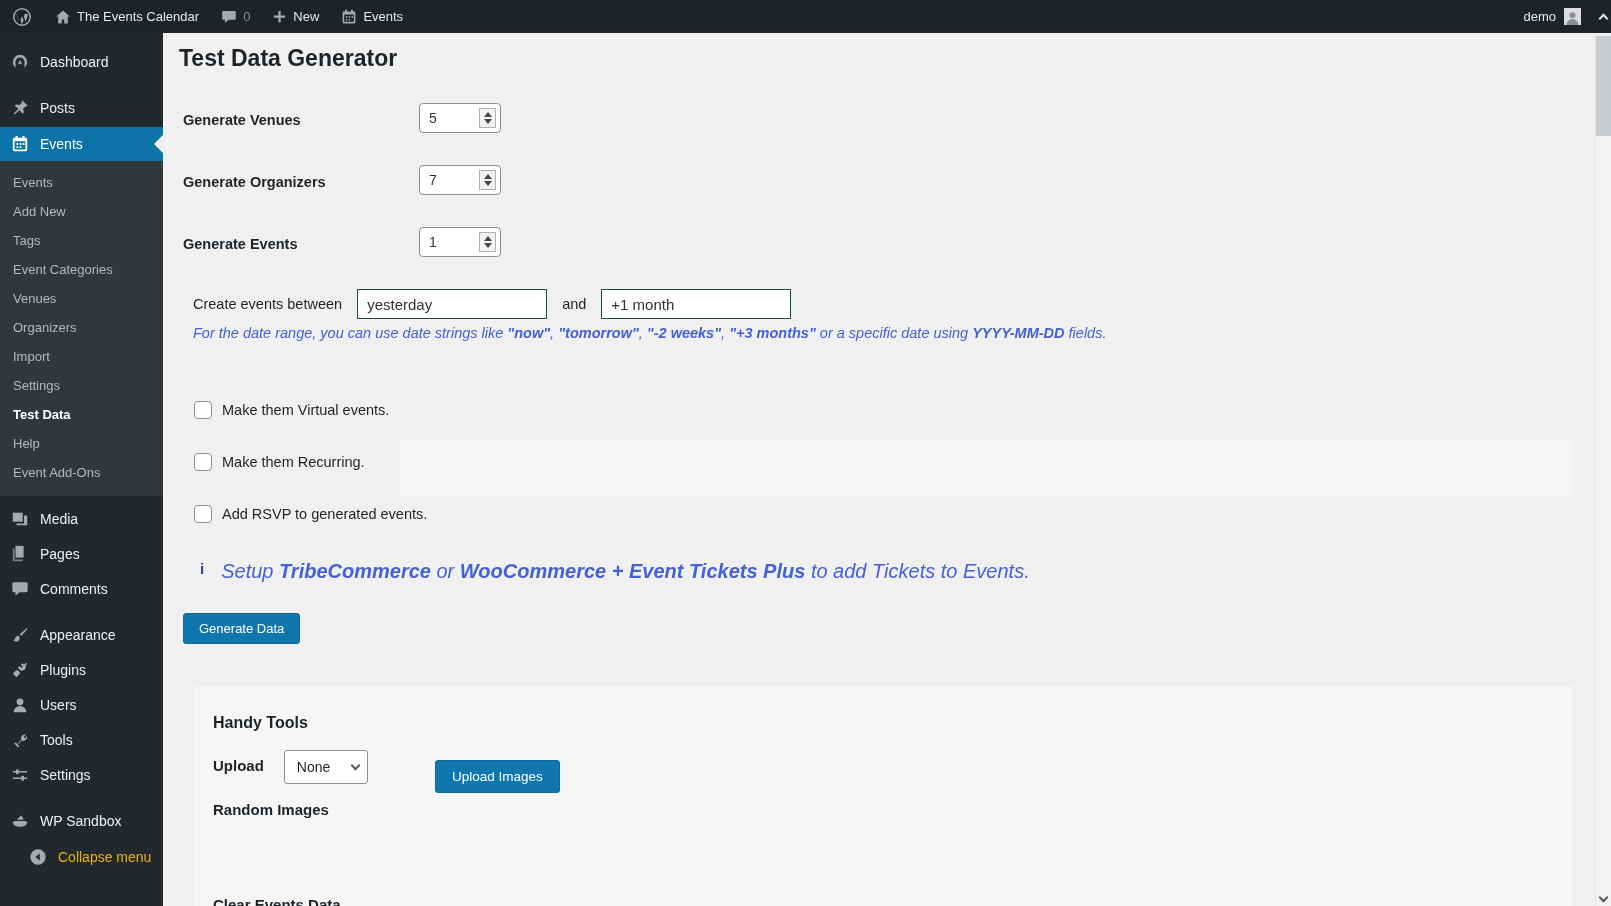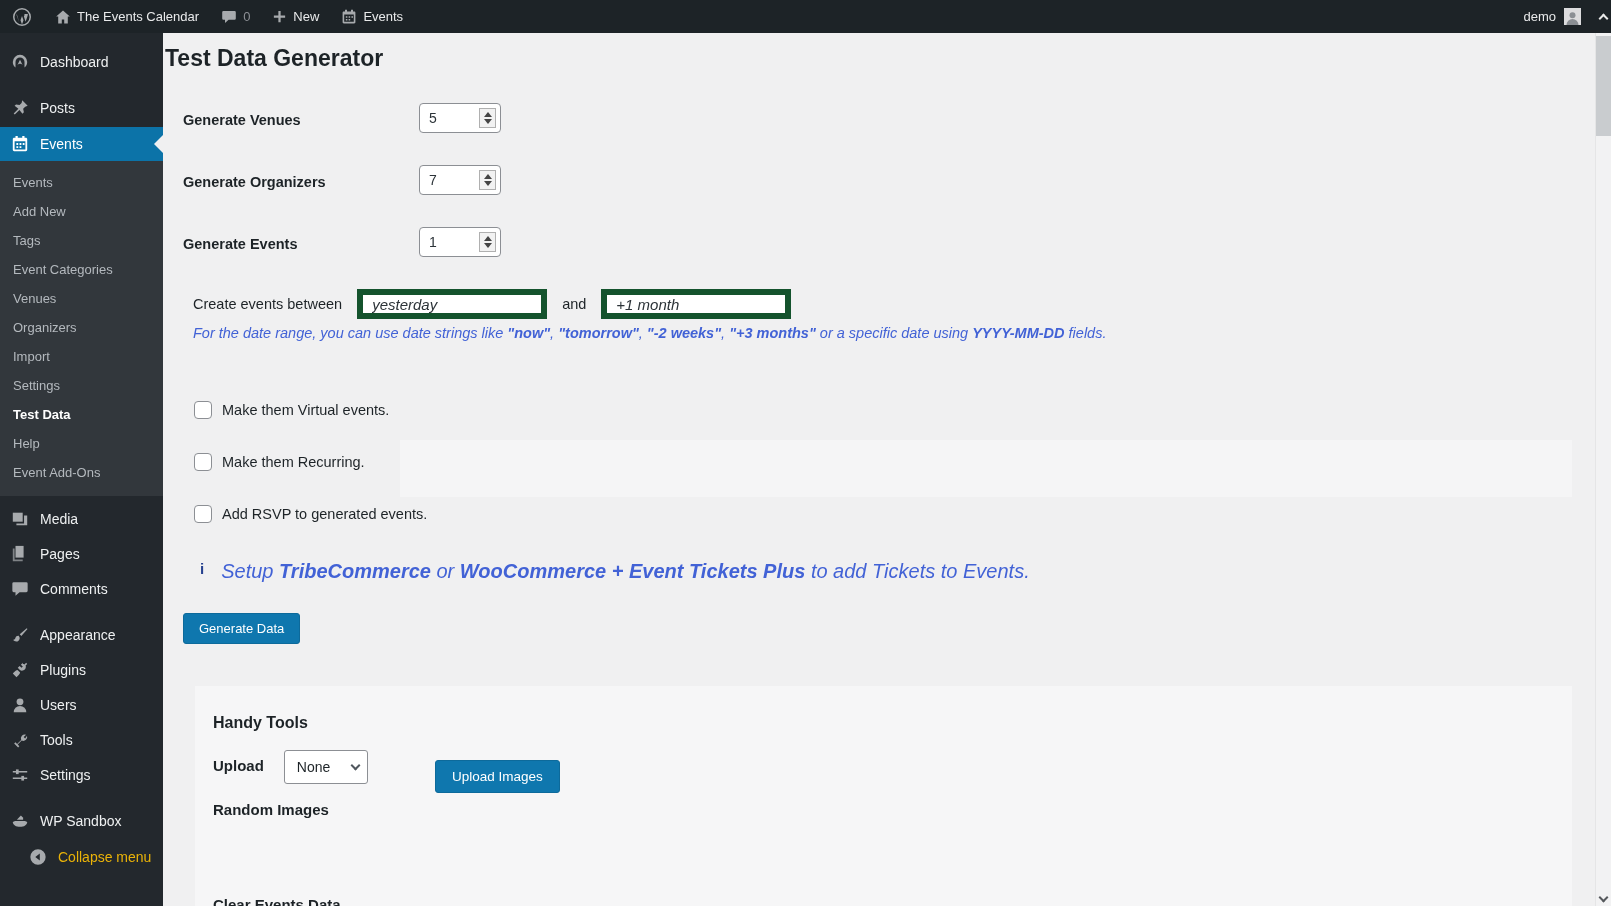--- a/index.html
+++ b/index.html
@@ -33,39 +33,39 @@
     content:""; position:absolute; right:0; top:50%; margin-top:-9px;
     border:9px solid transparent; border-right-color:#f0f0f1;
   }
   .mt12 { margin-top:12px; } .mt2 { margin-top:2px; } .mt6 { margin-top:6px; } .mt1 { margin-top:1px; }
   .submenu { background:#32373c; padding:7px 0 9px; }
   .submenu-item { height:29px; display:flex; align-items:center; padding-left:13px; font-size:13px; color:#b4b9be; cursor:pointer; }
   .submenu-item.current { color:#fff; font-weight:bold; }
   .collapse-item { color:#eab308;padding-left:28px; }
   
   .content { position:absolute; top:33px; left:163px; width:1432px; height:873px; overflow:hidden; }
-  .page-title { position:absolute; left:2px; top:12px; font-size:23px; font-weight:600; color:#1d2327; }
+  .page-title { position:absolute; left:16px; top:12px; font-size:23px; font-weight:600; color:#1d2327; }
   .field-label { position:absolute; left:20px; font-size:14.5px; font-weight:bold; }
   .num-wrap { position:absolute; left:256px; width:82px; height:30px; }
   .num-input {
     width:82px; height:30px; border:1px solid #8c8f94; border-radius:4px;
     padding:0 22px 0 9px; font-size:14px; font-family:"Liberation Sans",sans-serif;
     background:#fff; color:#2c3338;
   }
   .spinner {
     position:absolute; right:5px; top:5px; width:17px; height:20px;
     border:1px solid #b0b0b0; background:#f2f2f2; display:flex; flex-direction:column;
     align-items:center; justify-content:center; gap:2px; cursor:pointer;
   }
   .tri-up { width:0; height:0; border-left:4px solid transparent; border-right:4px solid transparent; border-bottom:5px solid #444; }
   .tri-dn { width:0; height:0; border-left:4px solid transparent; border-right:4px solid transparent; border-top:5px solid #444; }
   .date-row { position:absolute; left:30px; top:256px; display:flex; align-items:center; gap:15px; font-size:14.5px; }
   .date-input {
-    width:190px; height:30px; border:6px solid #14532d; background:#fff;
-    padding:0 9px; font-size:15px; font-family:"Liberation Sans",sans-serif; color:#2c3338;font-style:italic;
+    width:190px; height:30px; border:1px solid #14532d; background:#fff;
+    padding:0 9px; font-size:15px; font-family:"Liberation Sans",sans-serif; color:#2c3338;
   }
   .help-line { position:absolute; left:30px; font-size:14.5px; font-style:italic; color:#4262d6; }
   .help-line b, .info-note b { font-weight:bold; }
   .row-stripe { position:absolute; left:237px; top:407px; width:1172px; height:57px; background:#f5f5f6; }
   .check-row { position:absolute; left:31px; display:flex; align-items:center; gap:10px; font-size:14.5px; }
   .checkbox {
     width:18px; height:18px; background:#fff; border:1px solid #8c8f94;
     border-radius:4px; flex:none; cursor:pointer;
   }
   .info-row { position:absolute; left:37px; top:527px; display:flex; align-items:flex-start; gap:17px; }

